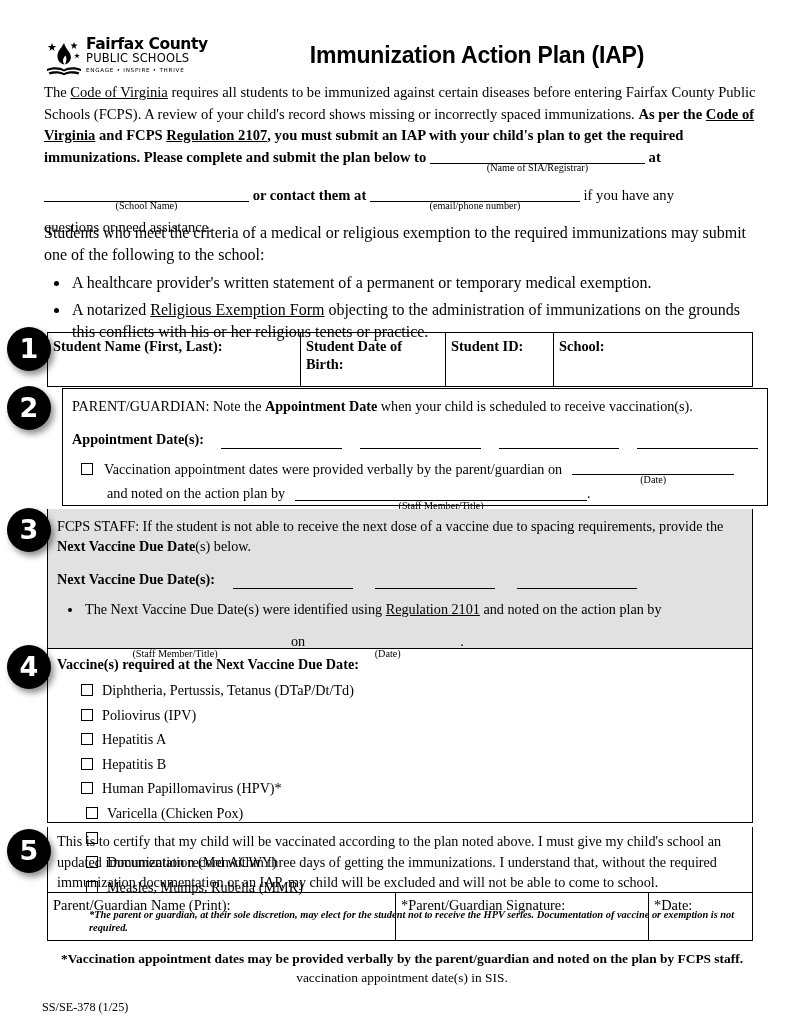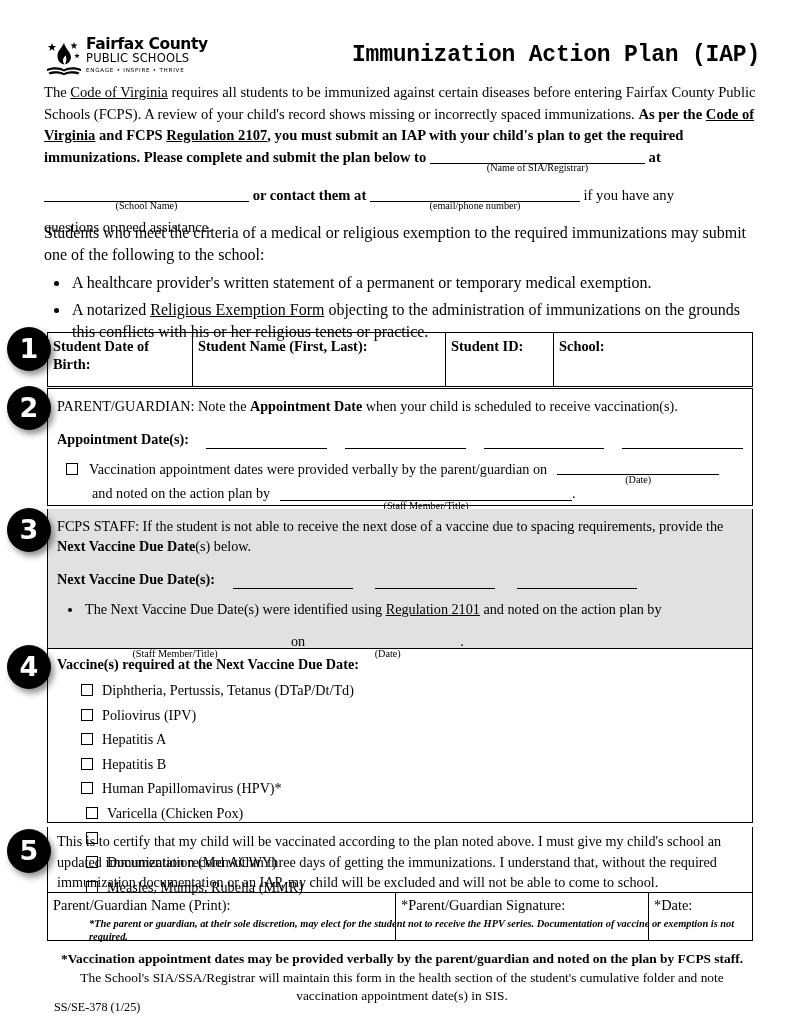--- a/index.html
+++ b/index.html
@@ -71,24 +71,24 @@
     letter-spacing: 0.75px;
     line-height: 9px;
     white-space: nowrap;
     margin-top: 1px;
   }
   .doc-title {
     position: absolute;
     left: 150px;
     top: 6px;
     width: 566px;
-    text-align: right;
+    text-align: center;
     font-size: 23px;
     font-weight: bold;
-    font-family: Liberation Mono, monospace;
+    font-family: Liberation Sans, sans-serif;
     letter-spacing: -0.2px;
   }
 
   
   .intro {
     position: absolute;
     left: 44px;
     top: 82px;
     width: 714px;
     font-size: 14.6px;
@@ -260,21 +260,21 @@
     left: 40px;
     top: 950px;
     width: 724px;
     text-align: center;
     font-size: 13.4px;
     line-height: 18.5px;
   }
   .footer .ln1 { font-weight: bold; }
   .formid {
     position: absolute;
-    left: 54px;
+    left: 42px;
     top: 1000px;
     font-size: 12.2px;
     text-align: center;
   }
 </style>
 </head>
 <body>
 
 <div class="page">
 
@@ -318,35 +318,35 @@
     </ul>
   </div>
 
   <div class="badge" style="left:7px; top:327px">1</div>
   <div class="badge" style="left:7px; top:386px">2</div>
   <div class="badge" style="left:7px; top:508px">3</div>
   <div class="badge" style="left:7px; top:645px">4</div>
   <div class="badge" style="left:7px; top:829px">5</div>
 
   <div class="sinfo">
+    <div class="cell" style="width:253px">
+      <span>Student Name (First, Last):</span>
+    </div>
     <div class="cell" style="width:145px">
       <span>Student Date of Birth:</span>
     </div>
-    <div class="cell" style="width:253px">
-      <span>Student Name (First, Last):</span>
-    </div>
     <div class="cell" style="width:108px">
       <span>Student ID:</span>
     </div>
     <div class="cell" style="flex:1">
       <span>School:</span>
     </div>
   </div>
 
-  <div class="boxwrap" style="top:388px; height:118px; padding:7px 9px 0 9px;">
+  <div class="boxwrap" style="top:388px; height:118px; padding:7px 9px 0 9px;margin-left:15px;">
     <div class="sectext"><span>PARENT/GUARDIAN: Note the </span><span class="b">Appointment Date</span><span> when your child is scheduled to receive vaccination(s).</span></div>
 
     <div style="margin-top:13px; display:flex; align-items:flex-end;">
       <span class="b sectext" style="flex:0 0 auto">Appointment Date(s):</span>
       <span class="fill" style="width:122px; margin-left:17px"></span>
       <span class="fill" style="width:122px; margin-left:18px"></span>
       <span class="fill" style="width:122px; margin-left:18px"></span>
       <span class="fill" style="width:122px; margin-left:18px"></span>
     </div>
 
@@ -435,39 +435,38 @@
           <span class="cbox"></span>
           <span>Documentation (MenACWY)</span>
         </div>
         <div class="vrow">
           <span class="cbox"></span>
           <span>Measles, Mumps, Rubella (MMR)</span>
         </div>
       </div>
     </div>
 
-    <div class="hpvnote" style="margin-top:15px; padding-left:32px;">*The parent or guardian, at their sole discretion, may elect for the student not to receive the HPV series. Documentation of vaccine or exemption is not required.</div>
+    <div class="hpvnote" style="margin-top:6px; padding-left:32px;">*The parent or guardian, at their sole discretion, may elect for the student not to receive the HPV series. Documentation of vaccine or exemption is not required.</div>
   </div>
 
   <div class="boxwrap" style="top:827px; height:66px; padding:4px 9px 0 9px; border-top:none;">
     <div class="sectext" style="line-height:20.5px">This is to certify that my child will be vaccinated according to the plan noted above. I must give my child's school an updated immunization record within three days of getting the immunizations. I understand that, without the required immunization documentation or an IAP, my child will be excluded and will not be able to come to school.</div>
   </div>
 
   <div class="sigtable">
     <div class="cell" style="width:348px">
       <span>Parent/Guardian Name (Print):</span>
     </div>
     <div class="cell" style="width:253px">
       <span>*Parent/Guardian Signature:</span>
     </div>
     <div class="cell" style="flex:1">
       <span>*Date:</span>
     </div>
   </div>
 
   <div class="footer">
     <div class="ln1">*Vaccination appointment dates may be provided verbally by the parent/guardian and noted on the plan by FCPS staff.</div>
-    <div>The School's SIA/SSA/Registrar will maintain this form in the health section of the student's cumulative folder and note</div>
     <div>vaccination appointment date(s) in SIS.</div>
   </div>
   <div class="formid">SS/SE-378  (1/25)</div>
 
 </div>
 
 </body></html>

